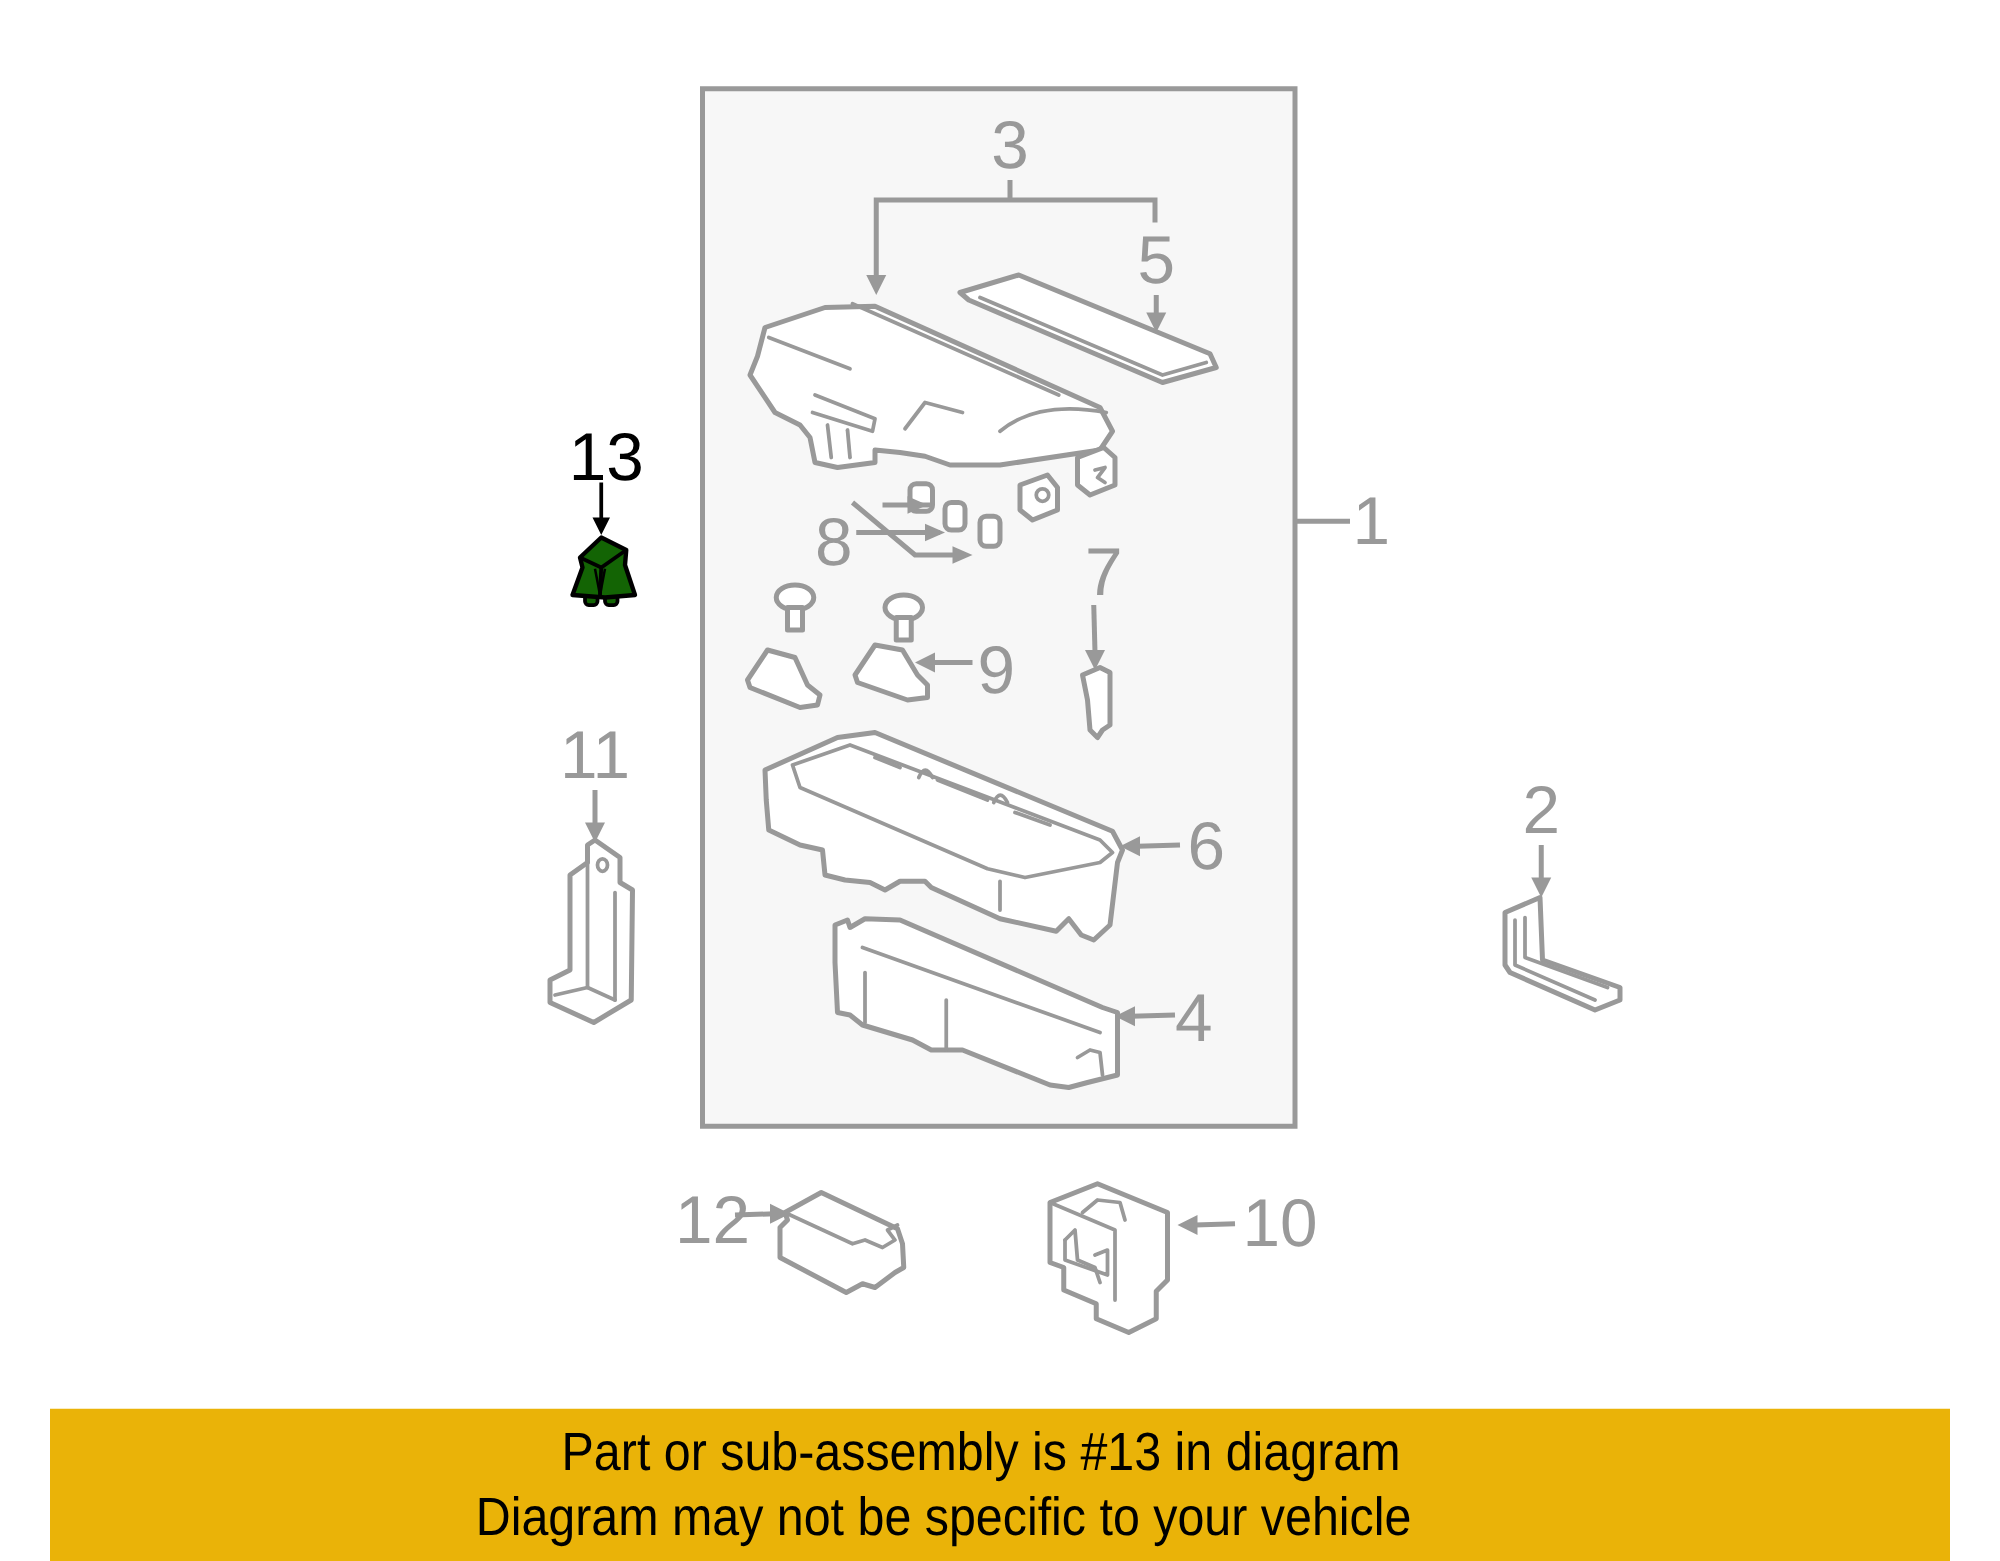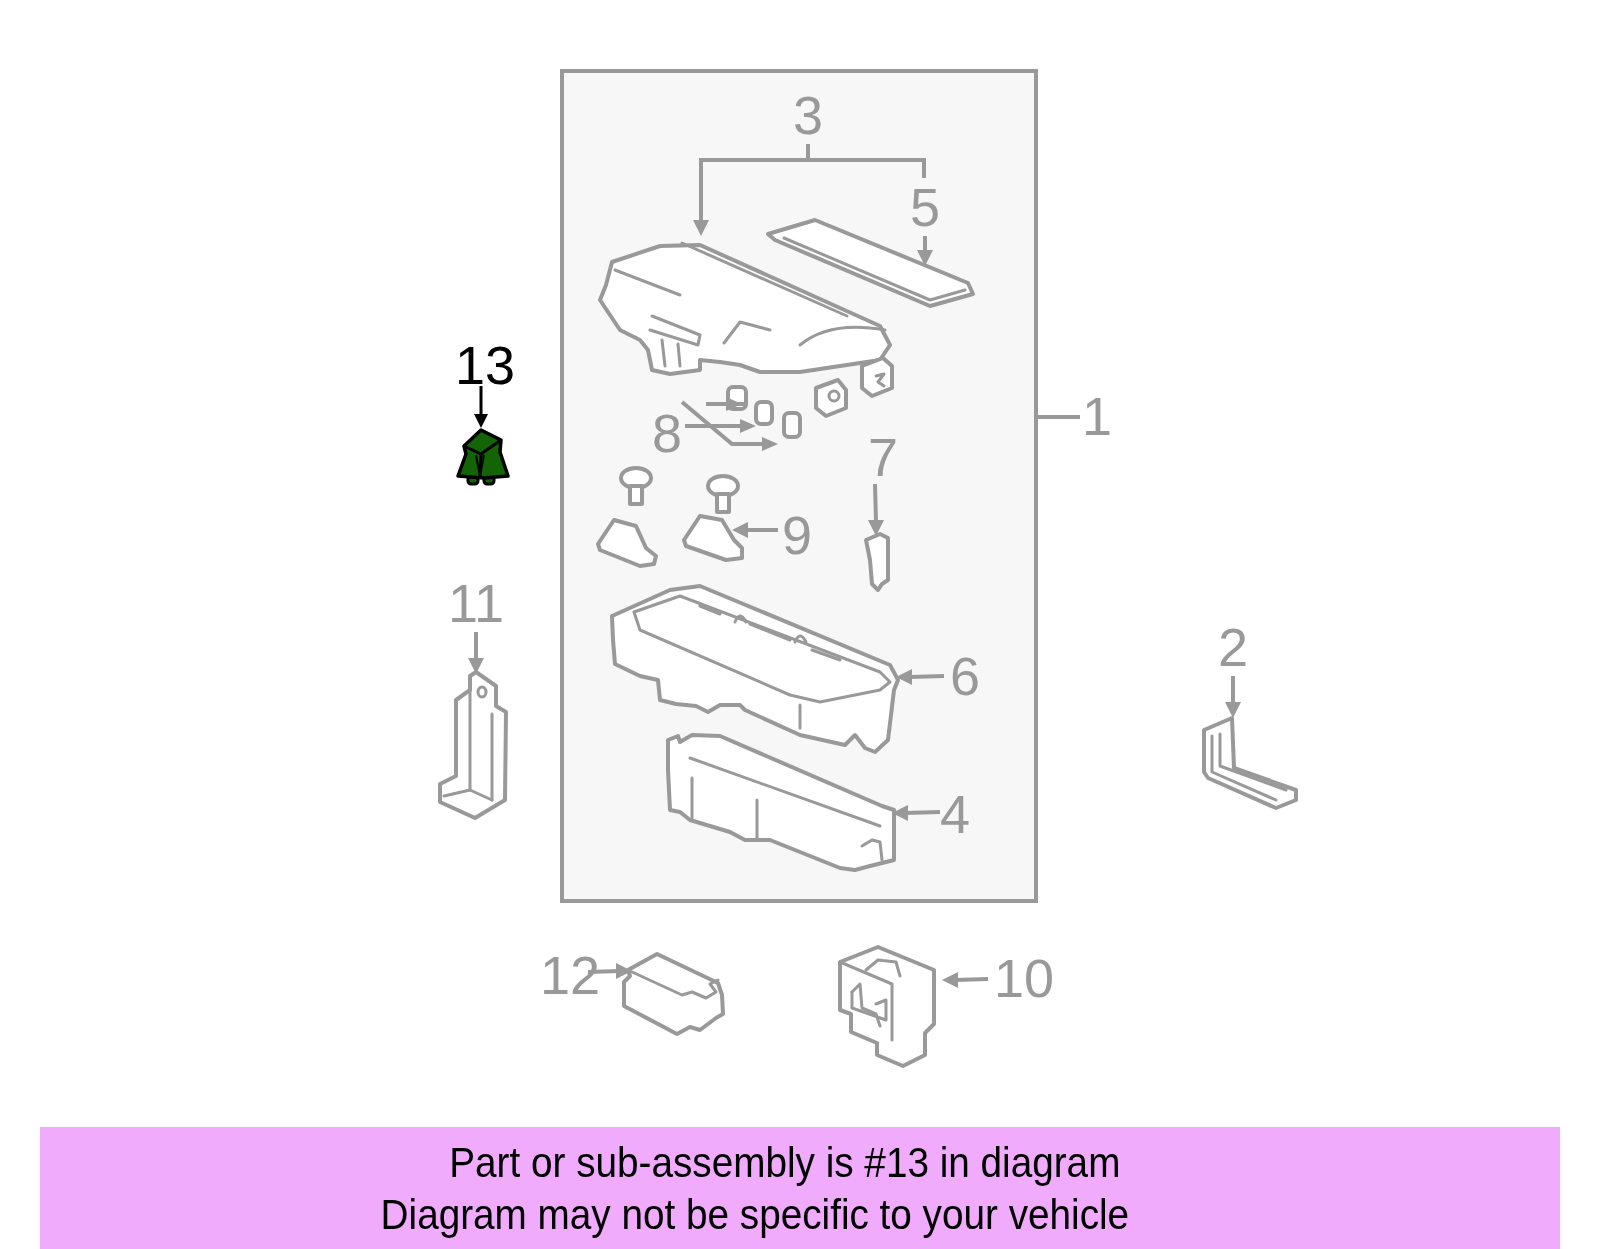--- a/index.html
+++ b/index.html
@@ -4,21 +4,21 @@
 <style>
   html, body { margin: 0; padding: 0; background: #ffffff; }
   body { width: 1600px; height: 1249px; position: relative; overflow: hidden; font-family: "Liberation Sans", sans-serif; }
   #diagram { position: absolute; left: 0; top: 0; width: 1600px; height: 1249px; }
   .lbl { font-family: "Liberation Sans", sans-serif; font-size: 54px; fill: #999999; }
   .lbl-hl { font-family: "Liberation Sans", sans-serif; font-size: 54px; fill: #000000; }
   .part { fill: #ffffff; stroke: #999999; stroke-width: 4; stroke-linejoin: round; stroke-linecap: round; }
   .detail { fill: none; stroke: #999999; stroke-width: 3; stroke-linejoin: round; stroke-linecap: round; }
   .leader { fill: none; stroke: #999999; stroke-width: 4; }
   .arrowhead { fill: #999999; }
-  .banner { position: absolute; left: 40px; top: 1127px; width: 1520px; height: 122px; background: #f0abfc;
+  .banner { position: absolute; left: 40px; top: 1127px; width: 1520px; height: 122px; background: #eab308;
             display: flex; flex-direction: column; align-items: center; justify-content: center; }
   .banner-line { color: #000000; font-family: "Liberation Sans", sans-serif; font-size: 43px; line-height: 52px;
                  transform: scaleX(0.9); white-space: nowrap; }
   .banner-line.l1 { margin-left: -30px; }
   .banner-line.l2 { margin-left: -90px; }
 </style>
 </head>
 <body>
 
 <svg id="diagram" viewBox="0 0 1600 1249" xmlns="http://www.w3.org/2000/svg">

